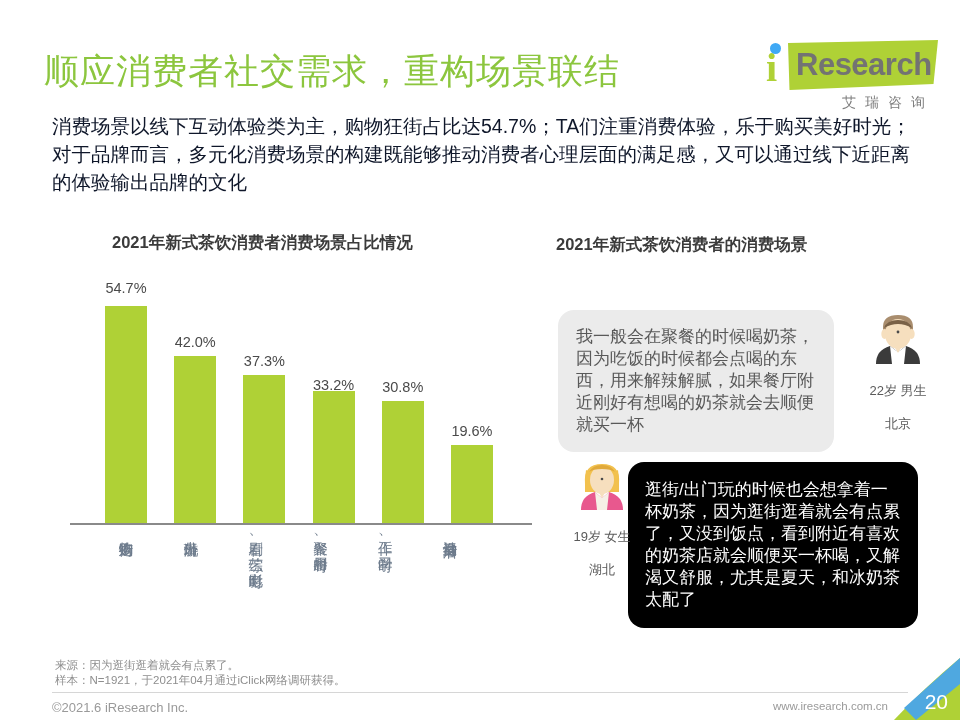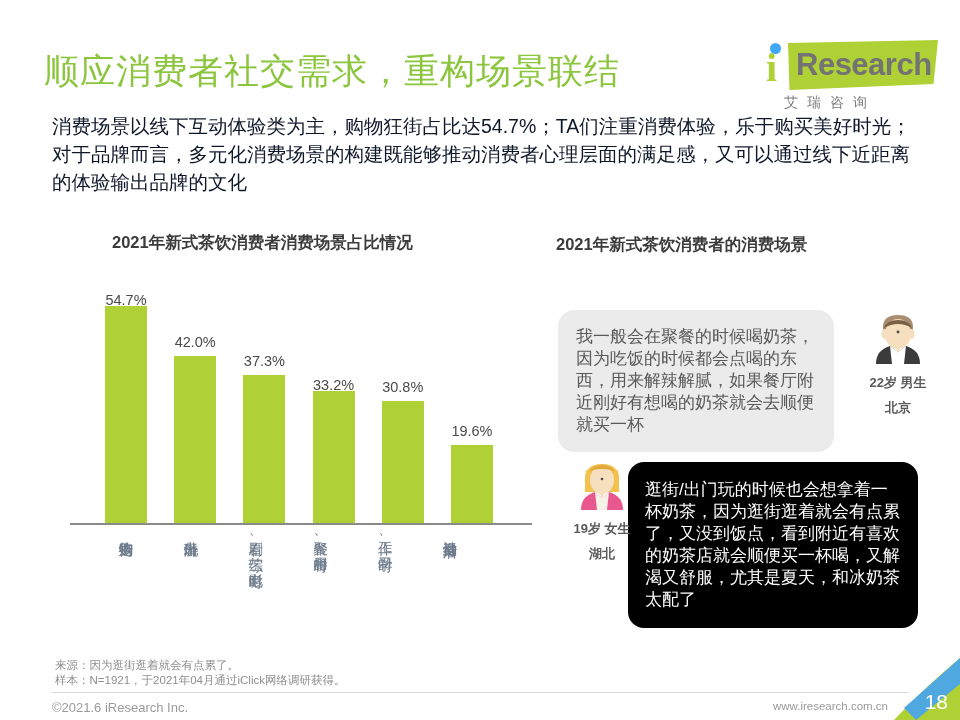--- a/index.html
+++ b/index.html
@@ -27,21 +27,21 @@
     position: absolute; left: 10px; top: 9px; width: 11px; height: 11px;
     border-radius: 50%; background: #3FA9F5;
   }
   .logo-research {
     position: absolute; left: 36px; top: 15px;
     font-size: 31px; font-weight: bold; color: #737373; line-height: 1;
     letter-spacing: -0.5px;
   }
   .logo-cn {
     position: absolute; left: 24px; top: 60px; width: 150px;
-    font-size: 14px; color: #7d7d7d; letter-spacing: 9px; text-align: left;
+    font-size: 14px; color: #7d7d7d; letter-spacing: 9px; text-align: right;
   }
 
   
   .title {
     position: absolute; left: 44px; top: 48px;
     font-size: 35px; font-weight: 400; color: #8CC63E; letter-spacing: 1px;
     white-space: nowrap;
   }
   .subtitle {
     position: absolute; left: 52px; top: 112px; width: 862px;
@@ -96,21 +96,21 @@
     background: #ebebeb; color: #595959;
   }
   .bubble.green {
     left: 628px; top: 462px; width: 290px; padding: 17px 17px;
     background: #000000; color: #ffffff;
   }
 
   .persona { position: absolute; text-align: center; width: 92px; }
   .persona.male   { left: 852px; top: 312px; }
   .persona.female { left: 556px; top: 458px; }
-  .persona .who   { font-size: 13px; color: #5a5a5a; line-height: 17px; margin-top: 8px; font-weight: bold; }
+  .persona .who   { font-size: 13px; color: #5a5a5a; line-height: 17px; margin-top: 16px; }
 
   .avatar { width: 54px; height: 54px; margin: 0 auto; }
 
   
   .source {
     position: absolute; left: 55px; top: 658px;
     font-size: 11.5px; line-height: 15px; color: #8e8e8e;
   }
   .footer-rule {
     position: absolute; left: 52px; top: 692px; width: 856px; height: 1px;
@@ -144,21 +144,21 @@
   <div class="title">顺应消费者社交需求，重构场景联结</div>
   <div class="subtitle">消费场景以线下互动体验类为主，购物狂街占比达54.7%；TA们注重消费体验，乐于购买美好时光；对于品牌而言，多元化消费场景的构建既能够推动消费者心理层面的满足感，又可以通过线下近距离的体验输出品牌的文化</div>
 
   <div class="sec-title left">2021年新式茶饮消费者消费场景占比情况</div>
   <div class="sec-title right">2021年新式茶饮消费者的消费场景</div>
 
   <div class="chart">
     <div class="plot">
       <div class="bars" id="bars">
           <div class="bar-col">
-            <div class="bar-label" style="bottom: 215px;">54.7%</div>
+            <div class="bar-label" style="bottom: 227px;">54.7%</div>
             <div class="bar" style="height: 216.977px; background: rgb(175, 209, 54);"></div>
           </div>
           <div class="bar-col">
             <div class="bar-label" style="bottom: 172.6px;">42.0%</div>
             <div class="bar" style="height: 166.6px; background: rgb(175, 209, 54);"></div>
           </div>
           <div class="bar-col">
             <div class="bar-label" style="bottom: 153.957px;">37.3%</div>
             <div class="bar" style="height: 147.957px; background: rgb(175, 209, 54);"></div>
           </div>
@@ -243,15 +243,15 @@
   </div>
   <div class="footer-rule"></div>
   <div class="copyright">©2021.6 iResearch Inc.</div>
   <div class="weburl">www.iresearch.com.cn</div>
   <div class="corner">
     <svg viewBox="0 0 96 62" width="96" height="62">
       <path d="M96 0 L96 62 L30 62 Q60 30 96 0 Z" fill="#AFD136"></path>
       <path d="M96 0 L96 26 L52 62 L40 50 Z" fill="#4FA8E0"></path>
     </svg>
   </div>
-  <div class="pagenum">18</div>
+  <div class="pagenum">20</div>
 
 </div>
 
 </body></html>

